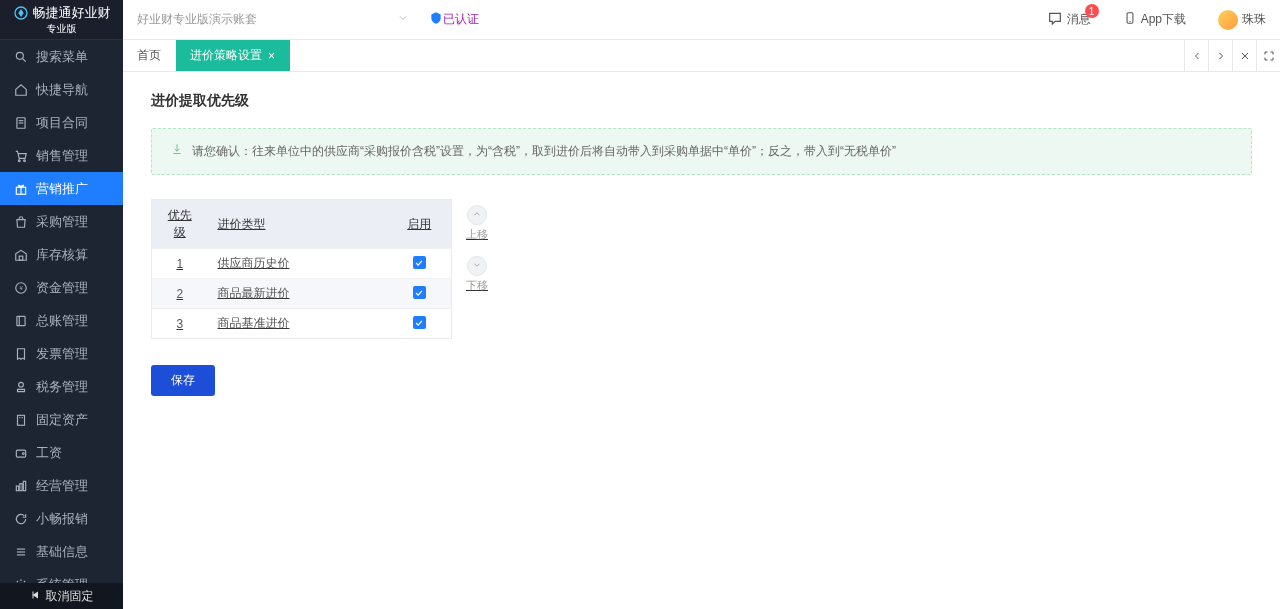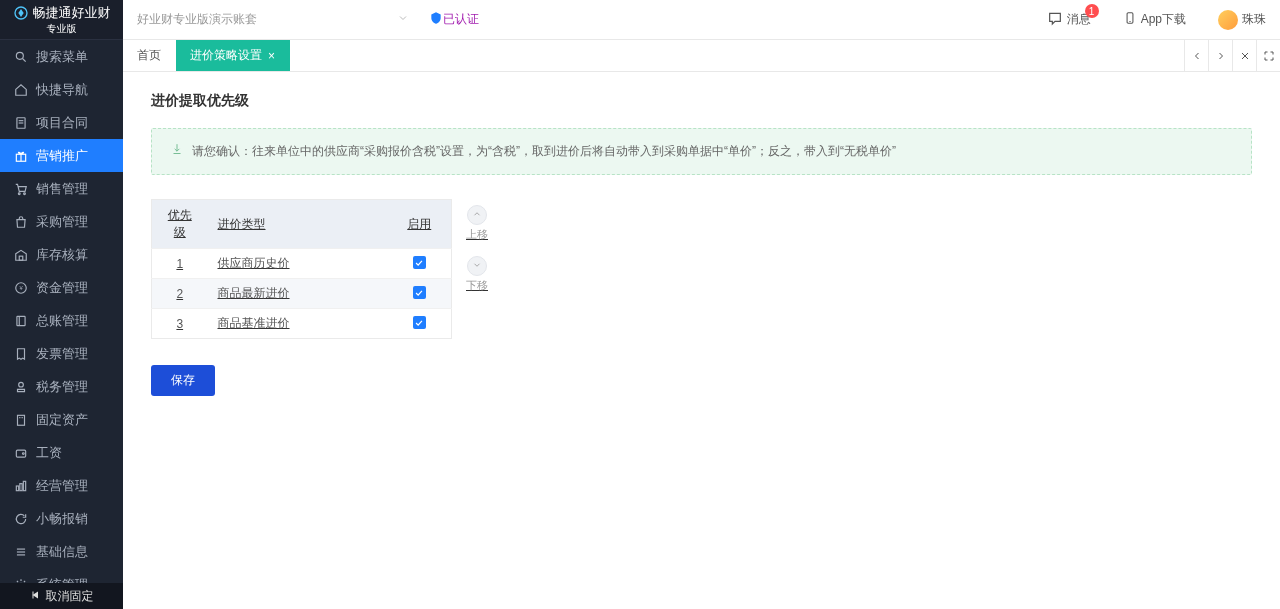--- a/index.html
+++ b/index.html
@@ -106,39 +106,39 @@
       <div class="sidebar-item">
         <span class="sidebar-icon">
             <svg viewBox="0 0 24 24" width="14" height="14" fill="none" stroke="currentColor" stroke-width="2">
               <rect x="5" y="3" width="14" height="18" rx="1"></rect>
               <line x1="8" y1="8" x2="16" y2="8"></line>
               <line x1="8" y1="12" x2="16" y2="12"></line>
             </svg>
           </span>
         <span>项目合同</span>
       </div>
+      <div class="sidebar-item">
+        <span class="sidebar-icon">
+            <svg viewBox="0 0 24 24" width="14" height="14" fill="none" stroke="currentColor" stroke-width="2">
+              <circle cx="9" cy="20" r="1.5"></circle>
+              <circle cx="18" cy="20" r="1.5"></circle>
+              <path d="M3 4 H6 L9 16 H19 L21 8 H7"></path>
+            </svg>
+          </span>
+        <span>销售管理</span>
+      </div>
       <div class="sidebar-item active">
         <span class="sidebar-icon">
             <svg viewBox="0 0 24 24" width="14" height="14" fill="none" stroke="currentColor" stroke-width="2">
               <rect x="4" y="9" width="16" height="12"></rect>
               <line x1="12" y1="9" x2="12" y2="21"></line>
               <path d="M12 9 C9 3 4 6 12 9 C15 3 20 6 12 9"></path>
             </svg>
           </span>
         <span>营销推广</span>
-      </div>
-      <div class="sidebar-item">
-        <span class="sidebar-icon">
-            <svg viewBox="0 0 24 24" width="14" height="14" fill="none" stroke="currentColor" stroke-width="2">
-              <circle cx="9" cy="20" r="1.5"></circle>
-              <circle cx="18" cy="20" r="1.5"></circle>
-              <path d="M3 4 H6 L9 16 H19 L21 8 H7"></path>
-            </svg>
-          </span>
-        <span>销售管理</span>
       </div>
       <div class="sidebar-item">
         <span class="sidebar-icon">
             <svg viewBox="0 0 24 24" width="14" height="14" fill="none" stroke="currentColor" stroke-width="2">
               <path d="M5 8 H19 L18 21 H6 Z"></path>
               <path d="M9 8 V6 a3 3 0 0 1 6 0 V8"></path>
             </svg>
           </span>
         <span>采购管理</span>
       </div>

